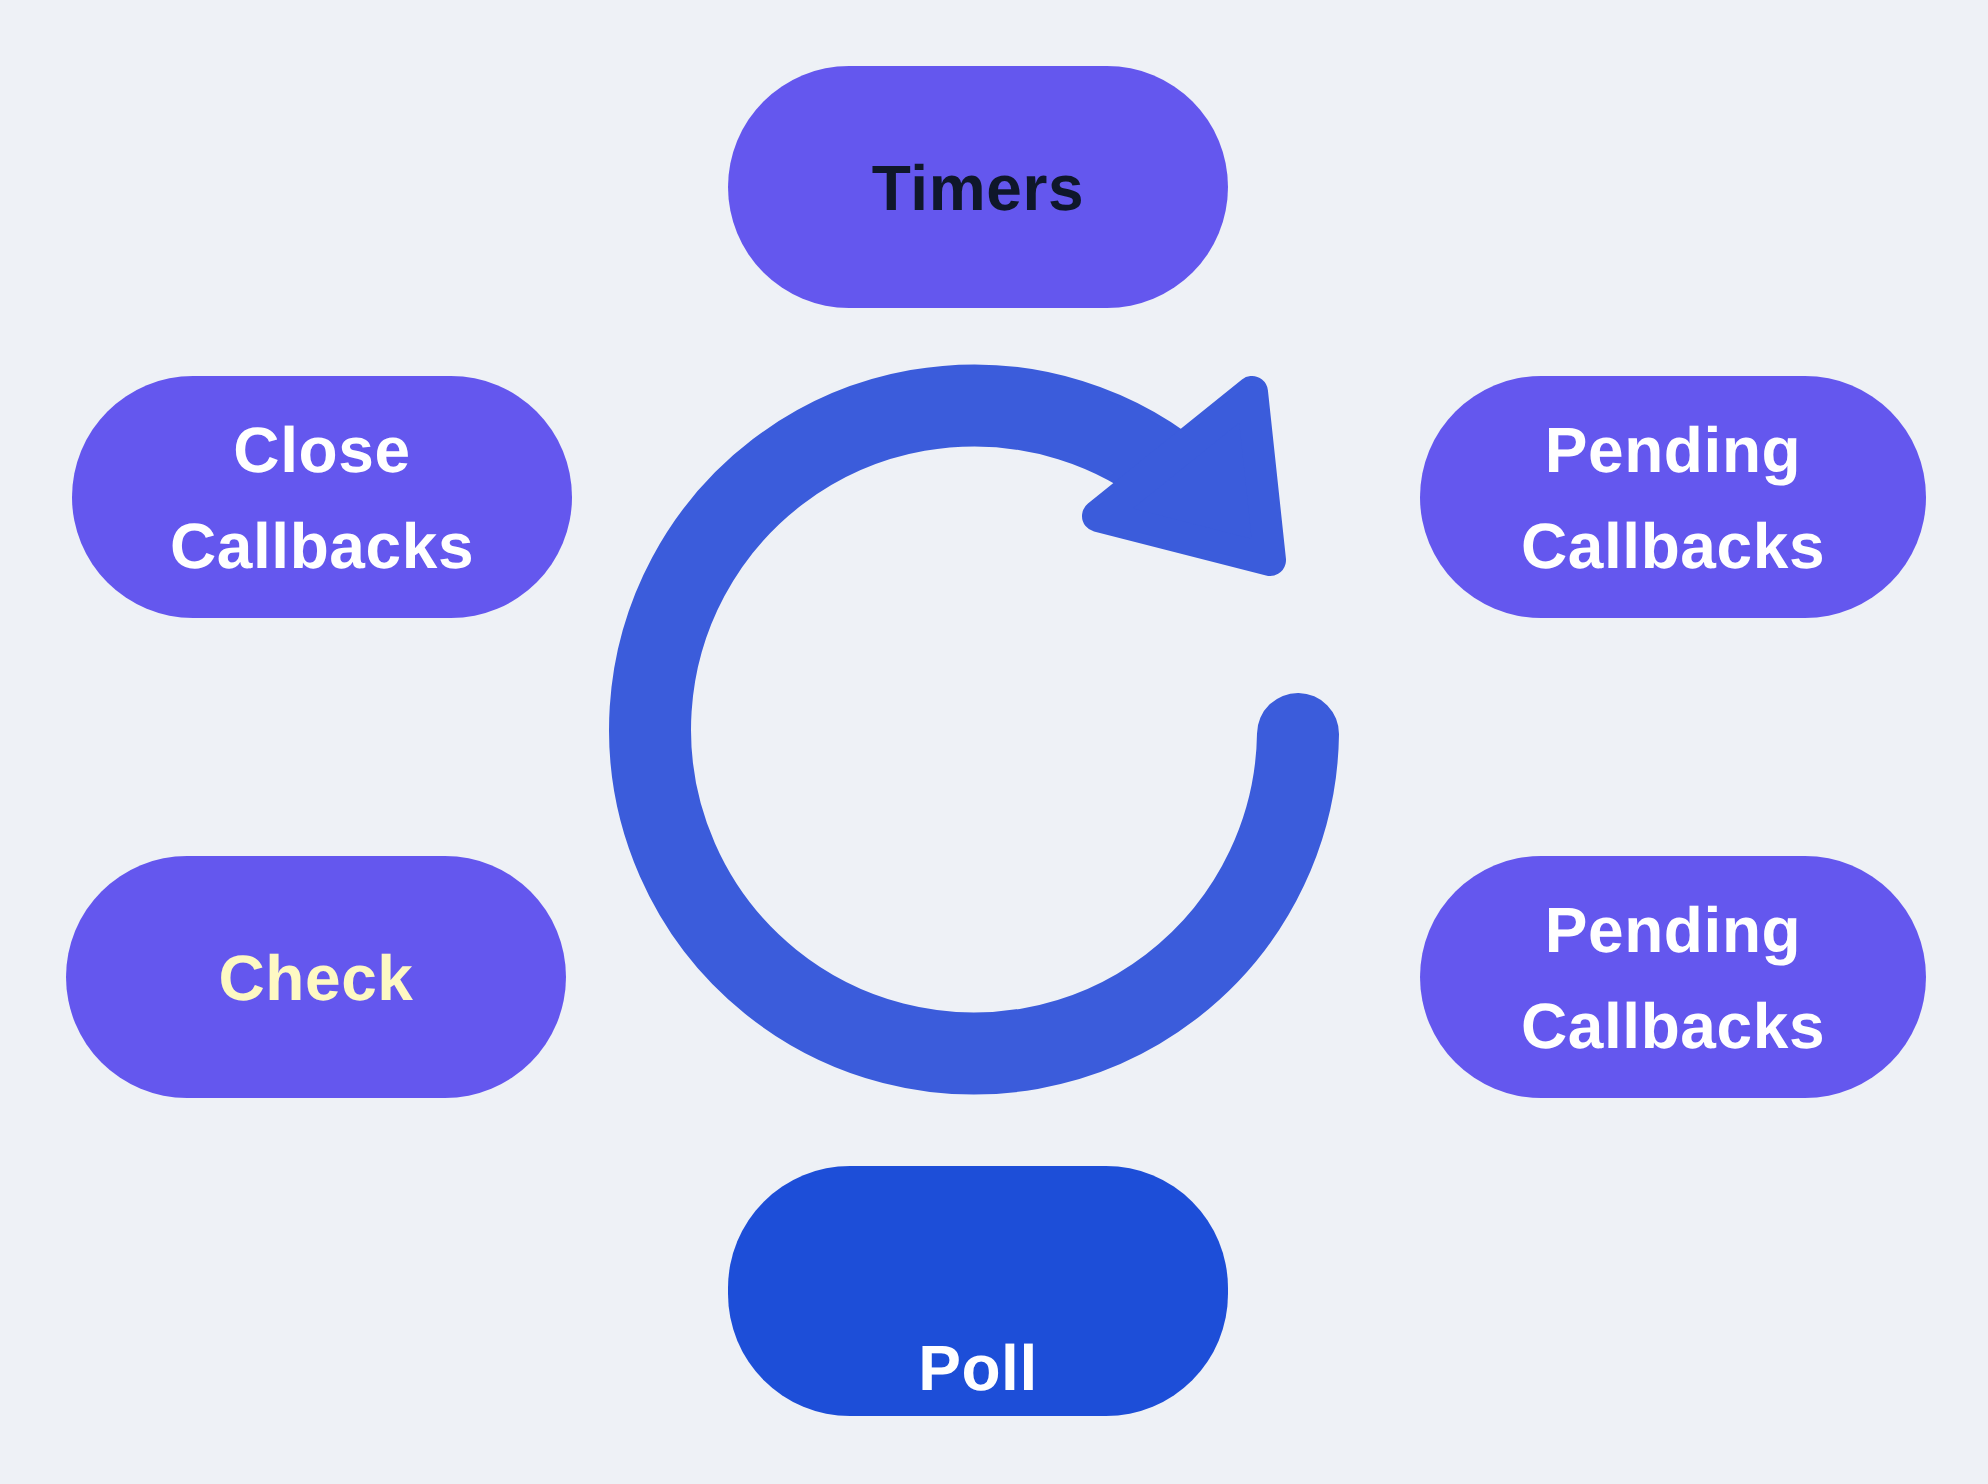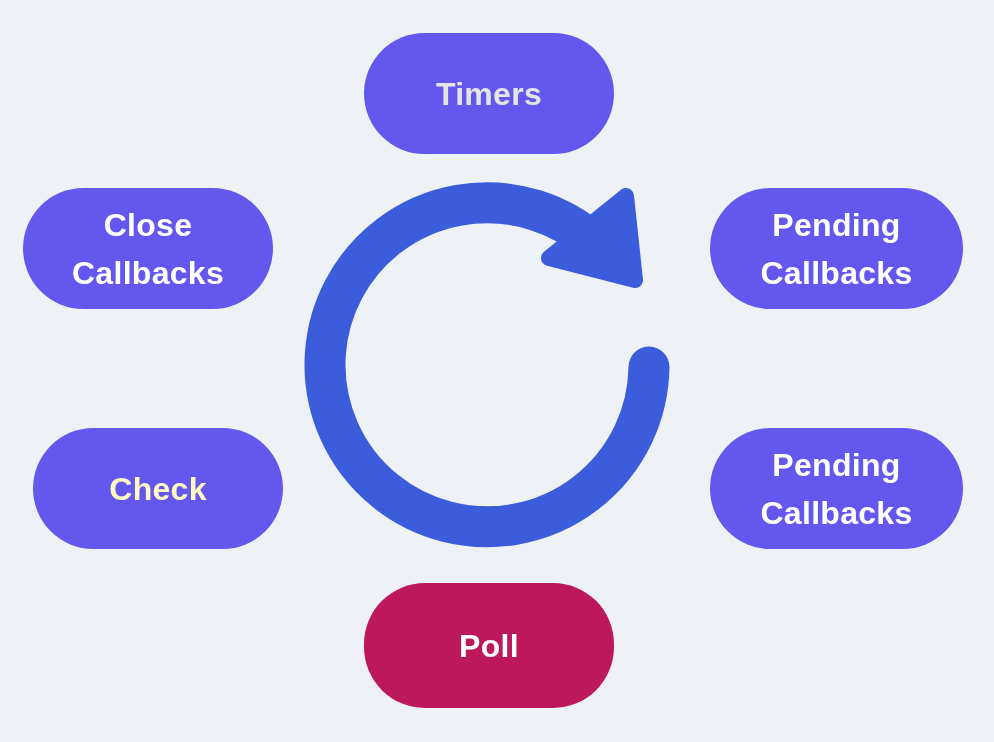--- a/index.html
+++ b/index.html
@@ -28,37 +28,37 @@
     align-items: center;
     justify-content: center;
     text-align: center;
     font-size: 32px;
     font-weight: bold;
     line-height: 48px;
     letter-spacing: 0.3px;
   }
   .node span { display: block; }
   .node-timers            { left: 364px; top: 33px;  width: 250px; height: 121px; }
-  .node-close-callbacks   { left: 23px;  top: 188px; width: 250px; height: 121px; }
+  .node-close-callbacks   { left: 36px;  top: 188px; width: 250px; height: 121px; }
   .node-pending-top       { left: 710px; top: 188px; width: 253px; height: 121px; }
   .node-check             { left: 33px;  top: 428px; width: 250px; height: 121px; }
   .node-pending-bottom    { left: 710px; top: 428px; width: 253px; height: 121px; }
   .node-poll              { left: 364px; top: 583px; width: 250px; height: 125px; }
 </style>
 </head>
 <body>
 
 <div class="canvas" style="background-color: rgb(238, 241, 246);">
 
   <svg class="ring-svg" viewBox="0 0 994 742" aria-hidden="true">
     <path d="M 649 367 A 162 162 0 1 1 595 244" fill="none" stroke-width="41" stroke-linecap="round" stroke="#3B5CDB"></path>
     <path d="M 626 196 L 549 258 L 635 280 Z" stroke-width="16" stroke-linejoin="round" fill="#3B5CDB" stroke="#3B5CDB"></path>
   </svg>
 
-  <div class="node node-timers" style="background-color: rgb(100, 87, 238); color: #e5e5e5;">
+  <div class="node node-timers" style="background-color: rgb(100, 87, 238); color: #0f172a;">
     <span>Timers</span>
   </div>
 
   <div class="node node-close-callbacks" style="background-color: rgb(100, 87, 238); color: rgb(255, 255, 255);">
     <span>Close</span>
     <span>Callbacks</span>
   </div>
 
   <div class="node node-pending-top" style="background-color: rgb(100, 87, 238); color: rgb(255, 255, 255);">
     <span>Pending</span>
@@ -67,17 +67,17 @@
 
   <div class="node node-check" style="background-color: rgb(100, 87, 238); color: #fef9c3;">
     <span>Check</span>
   </div>
 
   <div class="node node-pending-bottom" style="background-color: rgb(100, 87, 238); color: rgb(255, 255, 255);">
     <span>Pending</span>
     <span>Callbacks</span>
   </div>
 
-  <div class="node node-poll" style="background-color: #be185d; color: rgb(255, 255, 255);">
+  <div class="node node-poll" style="background-color: #1d4ed8; color: rgb(255, 255, 255); justify-content: flex-end;">
     <span>Poll</span>
   </div>
 
 </div>
 
 </body></html>

